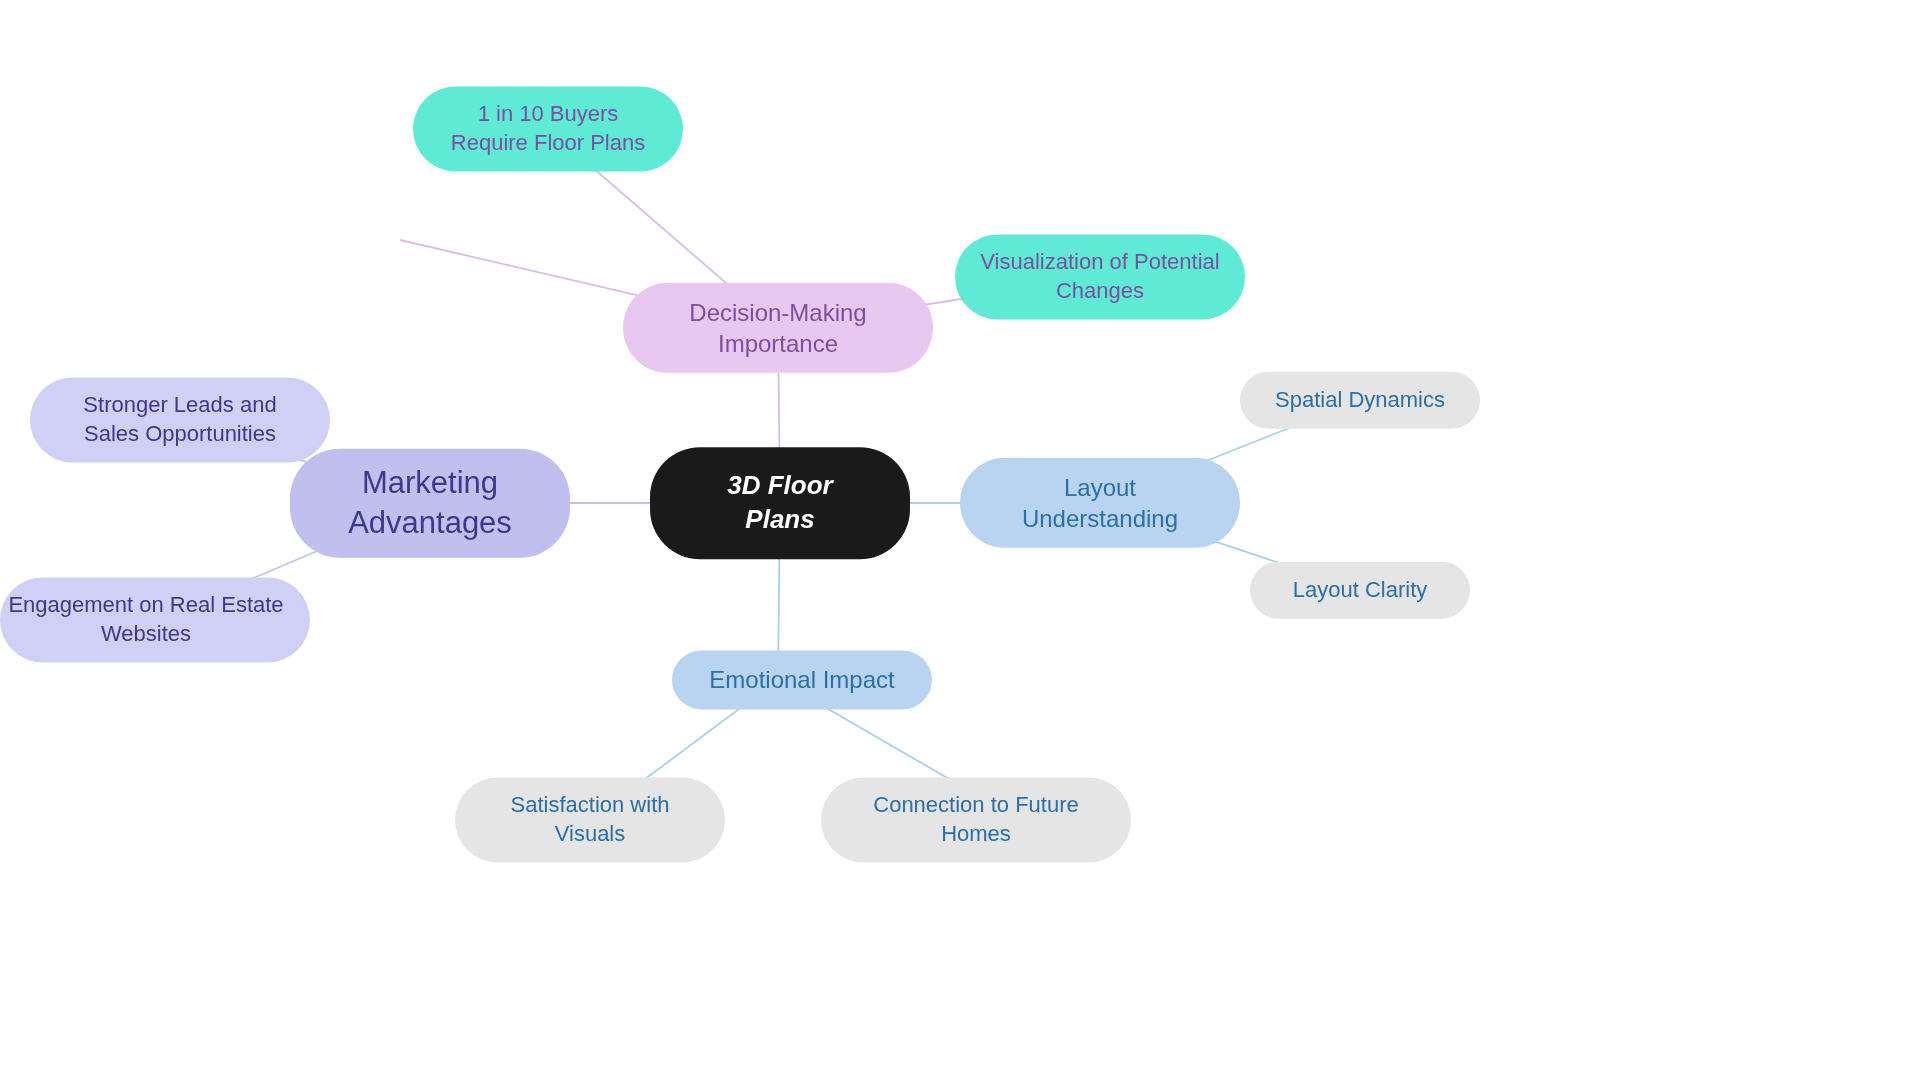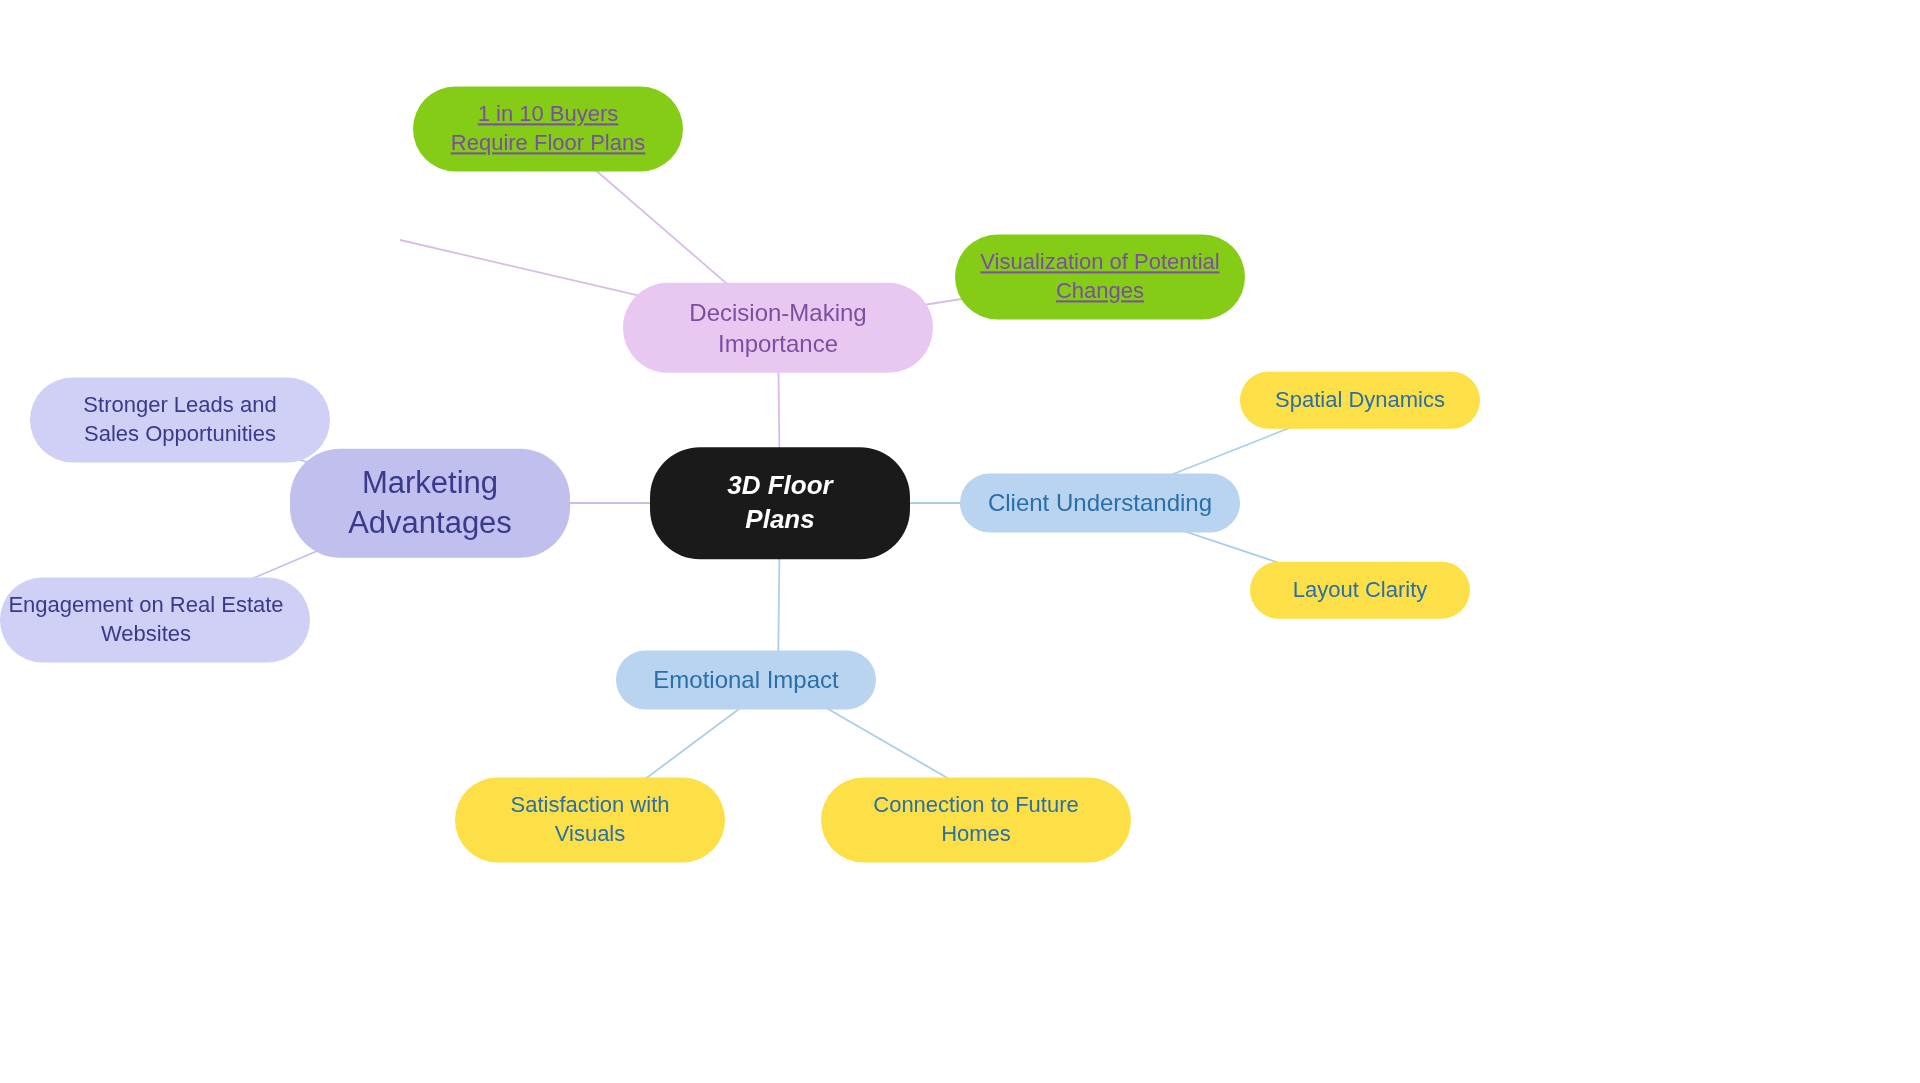--- a/index.html
+++ b/index.html
@@ -38,32 +38,31 @@
     .node-center {
       background: #1a1a1a;
       color: #ffffff;
       font-size: 26px;
       font-weight: 600;
       padding: 22px 44px;
       border-radius: 50px;
       width: 260px;
     }
     .node-purple {
-      background: #84cc16;
+      background: #5eead4;
       color: #7b4fa0;
       border: none;
-      text-decoration: underline;
     }
     .node-purple-mid {
       background: #e8c8f0;
       color: #7b4fa0;
       font-size: 24px;
     }
     .node-blue {
-      background: #fde047;
+      background: #e5e5e5;
       color: #2a6fa8;
       border: none;
     }
     .node-blue-mid {
       background: #b8d4f0;
       color: #2a6fa8;
       font-size: 24px;
     }
     .node-lavender {
       background: #d0cff5;
@@ -135,32 +134,32 @@
 
   <div class="node node-lavender" style="left:180px; top:420px; width:300px;">
     <span class="node-text">Stronger Leads and Sales Opportunities</span>
   </div>
 
   <div class="node node-lavender" style="left:155px; top:620px; width:310px;padding-left:6px;">
     <span class="node-text">Engagement on Real Estate Websites</span>
   </div>
 
   <div class="node node-blue-mid" style="left:1100px; top:503px; width:280px;">
-    <span class="node-text">Client Understanding</span>
+    <span class="node-text">Layout Understanding</span>
   </div>
 
   <div class="node node-blue" style="left:1360px; top:400px; width:240px;">
     <span class="node-text">Spatial Dynamics</span>
   </div>
 
   <div class="node node-blue" style="left:1360px; top:590px; width:220px;">
     <span class="node-text">Layout Clarity</span>
   </div>
 
-  <div class="node node-blue-mid" style="left:746px; top:680px; width:260px;">
+  <div class="node node-blue-mid" style="left:802px; top:680px; width:260px;">
     <span class="node-text">Emotional Impact</span>
   </div>
 
   <div class="node node-blue" style="left:590px; top:820px; width:270px;">
     <span class="node-text">Satisfaction with Visuals</span>
   </div>
 
   <div class="node node-blue" style="left:976px; top:820px; width:310px;">
     <span class="node-text">Connection to Future Homes</span>
   </div>

